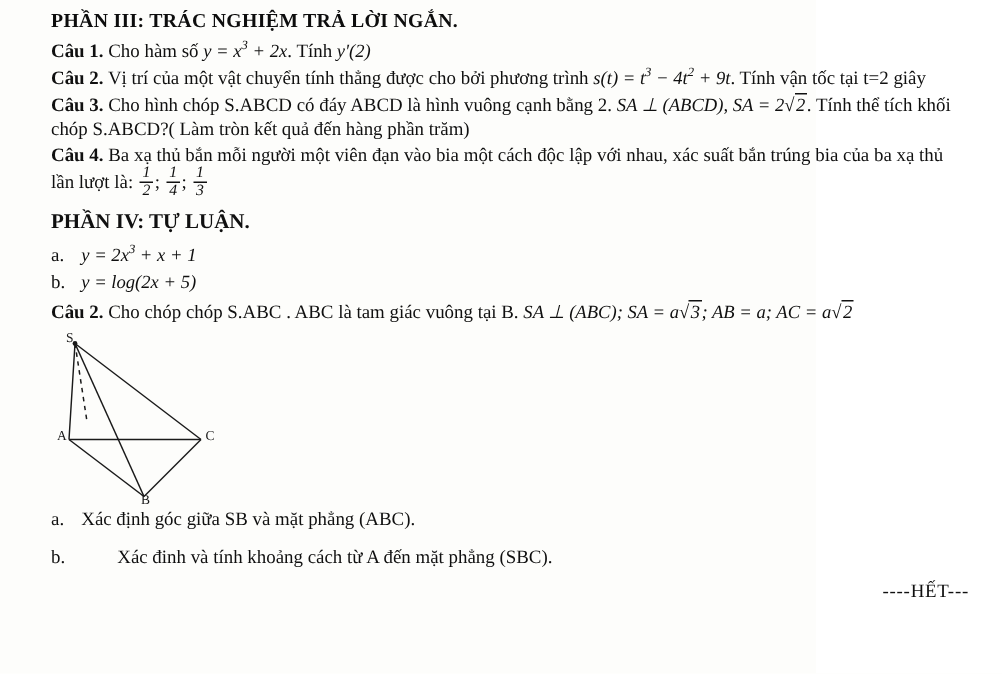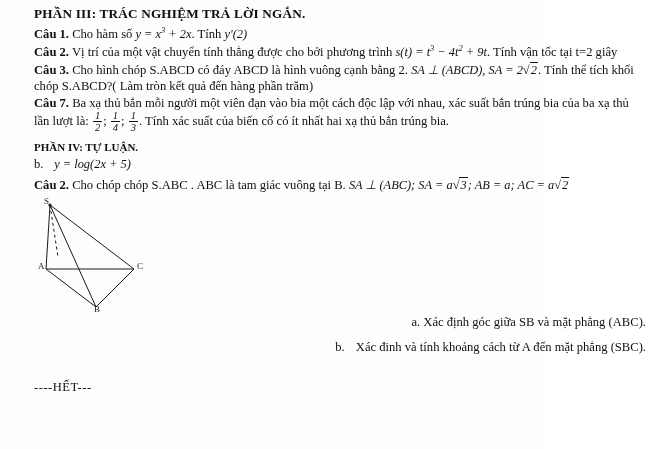--- a/index.html
+++ b/index.html
@@ -50,21 +50,21 @@
     line-height: 1.3;
     margin: 2px 0 1px 0;
   }
   .sub .letter {
     display: inline-block;
     width: 17px;
     font-weight: normal;
   }
   .phan4 {
     font-weight: bold;
-    font-size: 11px;
+    font-size: 14px;
     margin: 7px 0 3px 0;
   }
   .math {
     font-family: "Liberation Serif", serif;
     font-style: italic;
     font-size: 12.4px;
     white-space: nowrap;
   }
   .up {
     font-style: italic;
@@ -108,26 +108,25 @@
     font-style: italic;
   }
   .figure {
     position: relative;
     width: 230px;
     height: 115px;
     margin: 4px 0 2px 4px;
   }
   .answers {
     margin-top: 2px;
+  }
+  .hetline {
     text-align: right;
-  }
-  .hetline {
-    text-align: left;
     font-size: 12.6px;
-    margin-top: 24px;
+    margin-top: 8px;
     letter-spacing: 0.5px;
   }
 </style>
 </head>
 <body>
 
 <div class="page">
   <div class="inner">
 
     <div class="sec-title">PHẦN III: TRÁC NGHIỆM TRẢ LỜI NGẮN.</div>
@@ -146,29 +145,33 @@
     </div>
 
     <div class="q">
       <span class="lbl">Câu 3.</span>
       <span>Cho hình chóp S.ABCD có đáy ABCD là hình vuông cạnh bằng 2.</span>
       <span class="math"><span class="up">SA</span> ⊥ (<span class="up">ABCD</span>),</span>
       <span class="math"><span class="up">SA</span> = 2<span class="sqrt"><span class="radix">√</span><span class="rad">2</span></span></span><span>. Tính thể tích khối chóp S.ABCD?( Làm tròn kết quả đến hàng phần trăm)</span>
     </div>
 
     <div class="q">
-      <span class="lbl">Câu 7.</span>
+      <span class="lbl">Câu 4.</span>
       <span>Ba xạ thủ bắn mỗi người một viên đạn vào bia một cách độc lập với nhau, xác suất bắn trúng bia của ba xạ thủ lần lượt là:</span>
       <span class="frac"><span class="num">1</span><span class="den">2</span></span>;
       <span class="frac"><span class="num">1</span><span class="den">4</span></span>;
-      <span class="frac"><span class="num">1</span><span class="den">3</span></span><span>. Tính xác suất của biến cố có ít nhất hai xạ thủ bắn trúng bia.</span>
+      <span class="frac"><span class="num">1</span><span class="den">3</span></span>
     </div>
 
     <div class="phan4">PHẦN IV: TỰ LUẬN.</div>
 
+    <div class="sub">
+      <span class="letter">a.</span>
+      <span class="math"><span class="up">y</span> = 2<span class="up">x</span><sup>3</sup> + <span class="up">x</span> + 1</span>
+    </div>
     <div class="sub">
       <span class="letter">b.</span>
       <span class="math"><span class="up">y</span> = log(2<span class="up">x</span> + 5)</span>
     </div>
 
     <div class="q" style="margin-top:4px;">
       <span class="lbl">Câu 2.</span>
       <span>Cho chóp chóp S.ABC .</span>
       <span>ABC là tam giác vuông tại B.</span>
       <span class="math"><span class="up">SA</span> ⊥ (<span class="up">ABC</span>); <span class="up">SA</span> = <span class="up">a</span><span class="sqrt"><span class="radix">√</span><span class="rad">3</span></span>; <span class="up">AB</span> = <span class="up">a</span>; <span class="up">AC</span> = <span class="up">a</span><span class="sqrt"><span class="radix">√</span><span class="rad">2</span></span></span>
@@ -194,20 +197,20 @@
       </svg>
     </div>
 
     <div class="answers">
       <div class="sub">
         <span class="letter">a.</span>
         <span>Xác định góc giữa SB và mặt phẳng (ABC).</span>
       </div>
       <div class="sub" style="margin-top:9px;">
         <span class="letter">b.</span>
-        <span style="margin-left:8px;">Xác đinh và tính khoảng cách từ A đến mặt phẳng (SBC).</span>
+        <span style="margin-left:24px;">Xác đinh và tính khoảng cách từ A đến mặt phẳng (SBC).</span>
       </div>
     </div>
 
     <div class="hetline">----HẾT---</div>
 
   </div>
 </div>
 
 </body></html>

